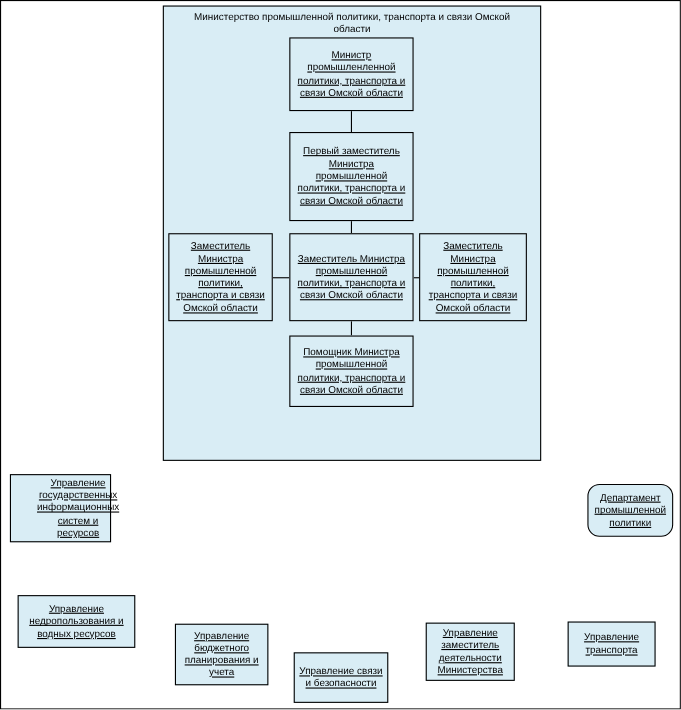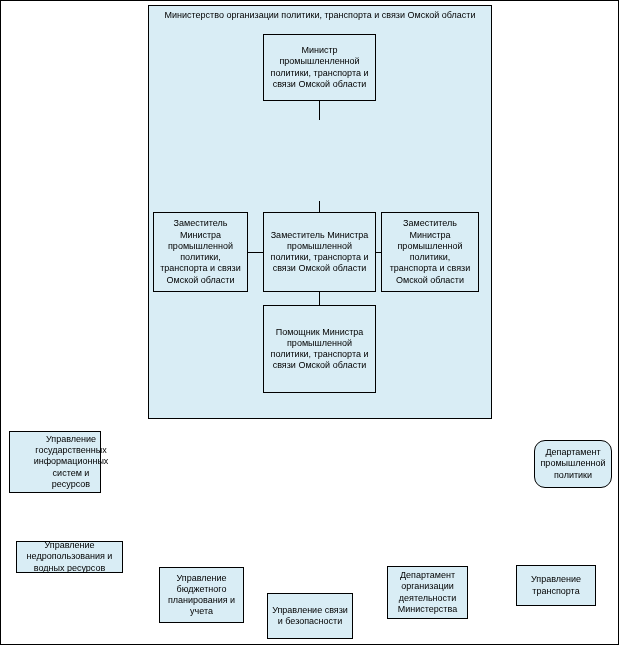--- a/index.html
+++ b/index.html
@@ -31,83 +31,87 @@
     background: #d9edf5;
     border: 1px solid #000000;
     display: flex;
     align-items: center;
     justify-content: center;
     text-align: center;
     font-size: 9px;
     line-height: 1.25;
     padding: 2px 4px;
     color: #000000;
+    text-decoration: underline;
   }
   .line {
     position: absolute;
     background: #000000;
   }
 </style>
 </head>
 <body>
 
 <div class="page">
 
   <div class="container-box" style="left:147px; top:4px; width:344px; height:414px;">
-    <div class="container-title">Министерство организации политики, транспорта и связи Омской области</div>
+    <div class="container-title">Министерство промышленной политики, транспорта и связи Омской области</div>
   </div>
 
   <div class="line" style="left:318px; top:100px; width:1px; height:19px;"></div>
   <div class="line" style="left:318px; top:200px; width:1px; height:11px;"></div>
   <div class="line" style="left:247px; top:251px; width:15px; height:1px;"></div>
   <div class="line" style="left:375px; top:251px; width:6px; height:1px;"></div>
   <div class="line" style="left:318px; top:291px; width:1px; height:13px;"></div>
 
   <div class="node" style="left:262px; top:33px; width:113px; height:67px;">
     <span>Министр промышленленной политики, транспорта и связи Омской области</span>
   </div>
 
+  <div class="node" style="left:262px; top:119px; width:113px; height:81px;">
+    <span>Первый заместитель Министра промышленной политики, транспорта и связи Омской области</span>
+  </div>
 
   <div class="node" style="left:152px; top:211px; width:95px; height:80px;">
     <span>Заместитель Министра промышленной политики, транспорта и связи Омской области</span>
   </div>
 
   <div class="node" style="left:262px; top:211px; width:113px; height:80px;">
     <span>Заместитель Министра промышленной политики, транспорта и связи Омской области</span>
   </div>
 
   <div class="node" style="left:380px; top:211px; width:98px; height:80px;">
     <span>Заместитель Министра промышленной политики, транспорта и связи Омской области</span>
   </div>
 
-  <div class="node" style="left:262px; top:304px; width:113px; height:88px;justify-content:flex-end;">
+  <div class="node" style="left:262px; top:304px; width:113px; height:65px;justify-content:flex-end;">
     <span>Помощник Министра промышленной политики, транспорта и связи Омской области</span>
   </div>
 
   <div class="node" style="left:8px; top:430px; width:92px; height:62px;padding-left:36px;">
     <span>Управление государственных информационных систем и ресурсов</span>
   </div>
 
   <div class="node" style="left:533px; top:439px; width:78px; height:48px;border-radius:11px;">
     <span>Департамент промышленной политики</span>
   </div>
 
-  <div class="node" style="left:15px; top:540px; width:107px; height:32px;align-items:center;">
+  <div class="node" style="left:15px; top:540px; width:107px; height:48px;align-items:center;">
     <span>Управление недропользования и водных ресурсов</span>
   </div>
 
   <div class="node" style="left:266px; top:592px; width:86px; height:46px;">
     <span>Управление связи и безопасности</span>
   </div>
 
   <div class="node" style="left:158px; top:566px; width:85px; height:56px;">
     <span>Управление бюджетного планирования и учета</span>
   </div>
 
   <div class="node" style="left:386px; top:565px; width:81px; height:53px;">
-    <span>Департамент организации деятельности Министерства</span>
+    <span>Управление заместитель деятельности Министерства</span>
   </div>
 
   <div class="node" style="left:515px; top:544px; width:80px; height:41px;margin-top:20px;">
     <span>Управление транспорта</span>
   </div>
 
 </div>
 
 </body></html>

